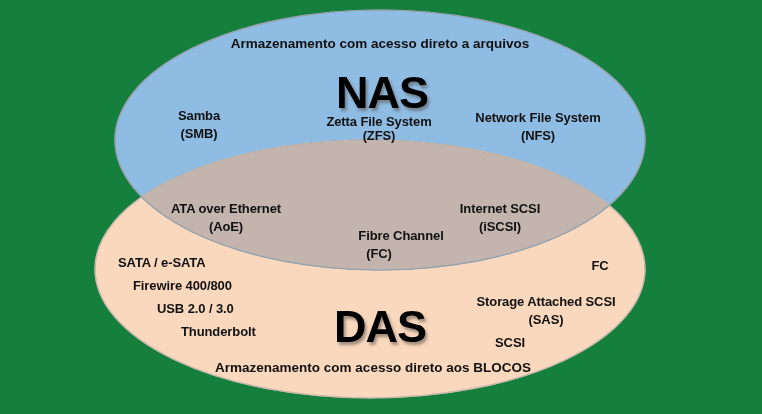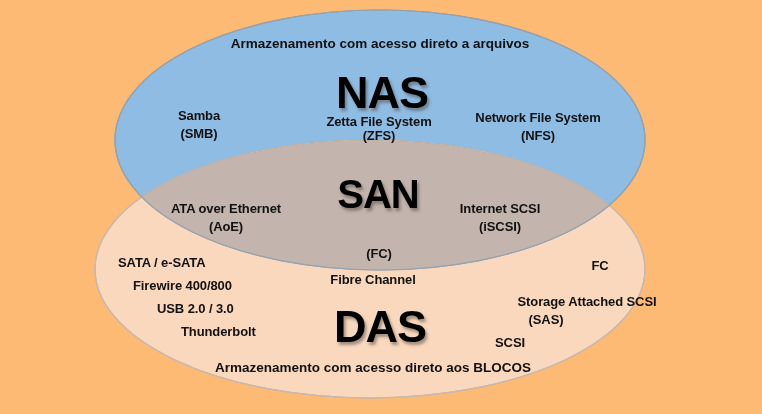--- a/index.html
+++ b/index.html
@@ -10,21 +10,21 @@
   body {
     width: 762px;
     height: 414px;
     font-family: "Liberation Sans", sans-serif;
     overflow: hidden;
   }
   #stage {
     position: relative;
     width: 762px;
     height: 414px;
-    background: #fdba74;
+    background: #15803d;
   }
   #venn-svg {
     position: absolute;
     left: 0;
     top: 0;
     width: 762px;
     height: 414px;
   }
   .lbl {
     position: absolute;
@@ -88,38 +88,37 @@
 
   <div class="lbl center" style="left:199px; top:108px;">Samba</div>
   <div class="lbl center" style="left:199px; top:126px;">(SMB)</div>
 
   <div class="lbl center" style="left:379px; top:114px;">Zetta File System</div>
   <div class="lbl center" style="left:379px; top:128px;">(ZFS)</div>
 
   <div class="lbl center" style="left:538px; top:110px;text-align:center;">Network File System</div>
   <div class="lbl center" style="left:538px; top:128px;">(NFS)</div>
 
-  <div class="big" style="left:378px; top:162px; font-size:40px;">SAN</div>
 
   <div class="lbl center" style="left:226px; top:201px;">ATA over Ethernet</div>
   <div class="lbl center" style="left:226px; top:219px;">(AoE)</div>
 
-  <div class="lbl center" style="left:373px; top:228px;margin-top:44px;">Fibre Channel</div>
+  <div class="lbl center" style="left:401px; top:228px;">Fibre Channel</div>
   <div class="lbl center" style="left:379px; top:246px;">(FC)</div>
 
   <div class="lbl center" style="left:500px; top:201px;">Internet SCSI</div>
   <div class="lbl center" style="left:500px; top:219px;">(iSCSI)</div>
 
   <div class="big" style="left:380px; top:292px;">DAS</div>
 
   <div class="lbl" style="left:118px; top:255px;">SATA / e-SATA</div>
   <div class="lbl" style="left:133px; top:278px;">Firewire 400/800</div>
   <div class="lbl" style="left:157px; top:301px;">USB 2.0 / 3.0</div>
   <div class="lbl" style="left:181px; top:324px;">Thunderbolt</div>
 
   <div class="lbl center" style="left:600px; top:258px;">FC</div>
-  <div class="lbl center" style="left:546px; top:294px;margin-left:41px;">Storage Attached SCSI</div>
+  <div class="lbl center" style="left:546px; top:294px;">Storage Attached SCSI</div>
   <div class="lbl center" style="left:546px; top:312px;">(SAS)</div>
   <div class="lbl center" style="left:510px; top:335px;">SCSI</div>
 
   <div class="cap" style="left:373px; top:360px;">Armazenamento  com acesso direto aos BLOCOS</div>
 
 </div>
 
 </body></html>

